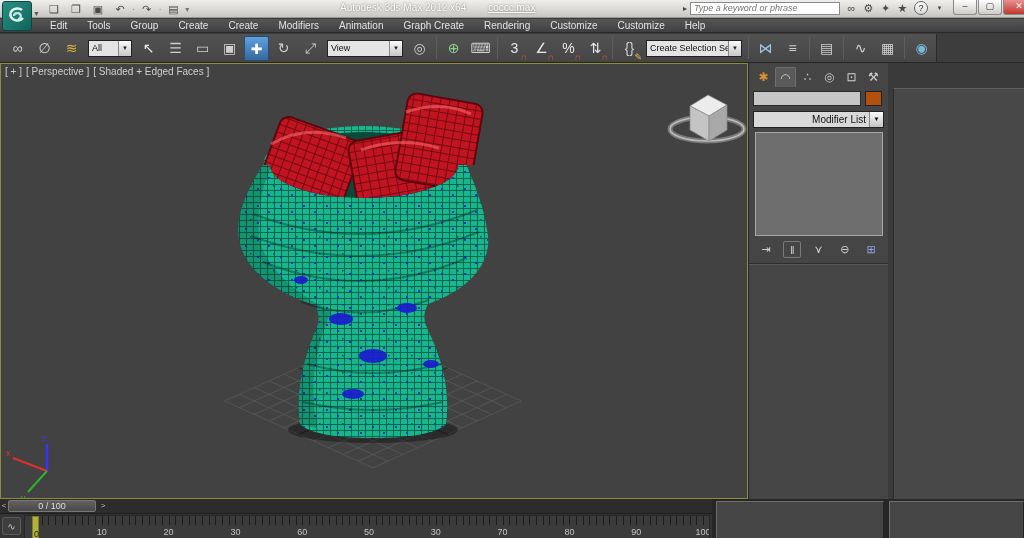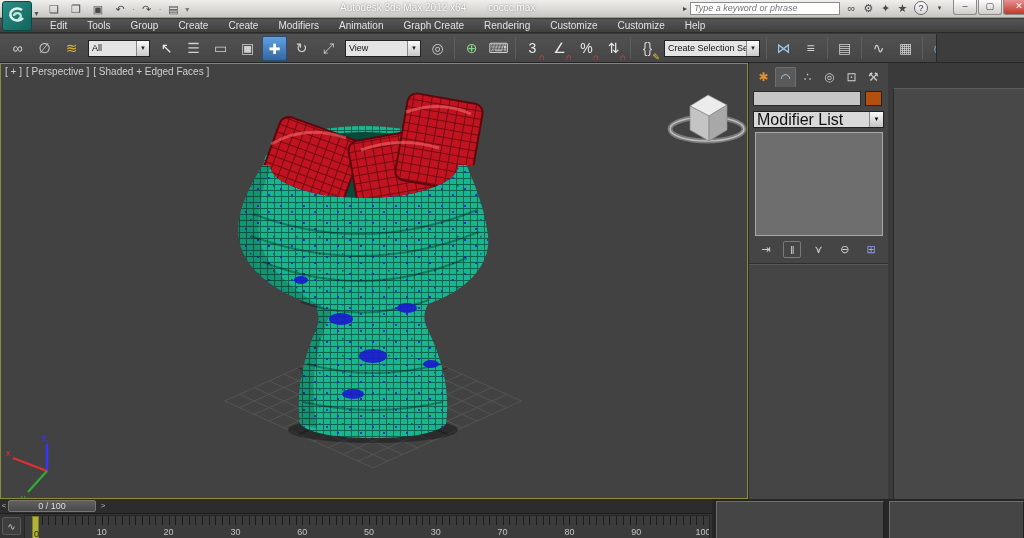--- a/index.html
+++ b/index.html
@@ -14,21 +14,21 @@
     background:linear-gradient(135deg,#2a8f85,#11645c); border:1px solid #0b4a44; border-radius:3px;
     display:flex; align-items:center; justify-content:center; }
   #app-logo svg { display:block; }
   #app-logo-arrow { position:absolute; left:33px; top:10px; font-size:7px; color:#555; }
   #qat { position:absolute; left:44px; top:1px; display:flex; align-items:center; gap:2px; }
   .qat-btn { width:20px; height:16px; text-align:center; line-height:16px; font-size:11px;
     color:#4a4a4a; border-radius:2px; }
   .qat-sep { color:#777; font-size:8px; }
   #title-text { position:absolute; left:340px; top:2px; font-size:10px; color:#fbfbfb;
     text-shadow:0 0 2px #777; white-space:nowrap; }
-  #title-text .file { margin-left:22px; }
+  #title-text .file { margin-left:22px;text-decoration:underline; }
   #infocenter { position:absolute; left:683px; top:1px; display:flex; align-items:center; gap:3px; }
   #ic-expand { font-size:8px; color:#444; }
   #search-input { width:150px; height:13px; font-size:9px; font-style:italic; color:#777;
     border:1px solid #8a8a8a; background:#fff; padding:0 3px; font-family:"Liberation Sans",sans-serif; }
   .ic-btn { width:17px; height:14px; text-align:center; line-height:14px; font-size:11px; color:#4a4a4a; }
   #help-btn { width:14px; height:14px; border:1px solid #666; border-radius:50%; font-size:9px;
     line-height:12px; text-align:center; color:#333; background:linear-gradient(#fdfdfd,#d8d8d8); }
   #winbtns { position:absolute; left:952px; top:0; display:flex; }
   .winbtn { width:24px; height:15px; border:1px solid #8a8a8a; border-top:none; font-size:9px;
     line-height:13px; text-align:center; color:#333; background:linear-gradient(#fdfdfd,#cfcdc8);
@@ -75,21 +75,21 @@
   #cp-tabs { display:flex; height:24px; align-items:flex-end; padding:2px 2px 0 4px; gap:1px; }
   .cp-tab { width:21px; height:20px; text-align:center; line-height:20px; font-size:12px;
     border-radius:2px 2px 0 0; }
   .cp-tab.active { background:#5a5a5a; border:1px solid #6e6e6e; border-bottom:none; }
   #cp-namerow { display:flex; align-items:center; padding:4px 4px 2px 4px; gap:4px; }
   #object-name-field { width:108px; height:15px; background:#c6c6c6; border:1px solid #2a2a2a;
     font-size:10px; padding:0 2px; font-family:"Liberation Sans",sans-serif; }
   #color-swatch { width:17px; height:15px; border:1px solid #222; }
   #cp-modlist { display:flex; height:17px; margin:3px 4px 0 4px; background:#d9d9d9;
     border:1px solid #222; align-items:center; }
-  #cp-modlist .val { flex:1; font-size:16px; color:#111; padding:0 3px; }
+  #cp-modlist .val { flex:1; font-size:10px; color:#111; padding:0 3px;text-align:right; }
   #cp-modlist .arrow { width:14px; height:100%; background:linear-gradient(#fafafa,#c4c4c4);
     border-left:1px solid #888; font-size:6px; line-height:15px; text-align:center; }
   #mod-stack { margin:4px 4px 0 6px; width:128px; height:104px; background:#6e6e6e;
     border:1px solid #a8a8a8; }
   #stack-btns { display:flex; align-items:center; justify-content:space-between;
     padding:5px 8px 0 8px; }
   .stack-btn { width:18px; height:17px; text-align:center; line-height:17px; font-size:11px;
     color:#cfcfcf; }
   .stack-btn.framed { border:1px solid #7a7a7a; border-radius:2px; }
   #cp-divider { margin-top:5px; border-top:1px solid #2e2e2e; border-bottom:1px solid #585858; }
@@ -186,21 +186,21 @@
       <span class="menu-item">Rendering</span>
       <span class="menu-item">Customize</span>
       <span class="menu-item">Customize</span>
       <span class="menu-item">Help</span>
     </div>
 
   <div id="toolbar">
       <span class="tb-btn" style="color: rgb(207, 207, 207);"><span class="g1">∞</span></span>
       <span class="tb-btn" style="color: rgb(207, 207, 207);"><span class="g1">∅</span></span>
       <span class="tb-btn" style="color: rgb(216, 178, 58);"><span class="g1">≋</span></span>
-      <span class="tb-combo" style="width: 62px;">
+      <span class="tb-combo" style="width: 44px;">
         <span class="val">All</span>
         <span class="arrow">▼</span>
       </span>
       <span class="tb-btn" style="color: rgb(232, 232, 232);"><span class="g1">↖</span></span>
       <span class="tb-btn" style="color: rgb(207, 207, 207);"><span class="g1">☰</span></span>
       <span class="tb-btn" style="color: rgb(207, 207, 207);"><span class="g1">▭</span></span>
       <span class="tb-btn" style="color: rgb(207, 207, 207);"><span class="g1">▣</span></span>
       <span class="tb-btn active" style="color: rgb(255, 255, 255);"><span class="g1">✚</span></span>
       <span class="tb-btn" style="color: rgb(207, 207, 207);"><span class="g1">↻</span></span>
       <span class="tb-btn" style="color: rgb(207, 207, 207);"><span class="g1">⤢</span></span>

